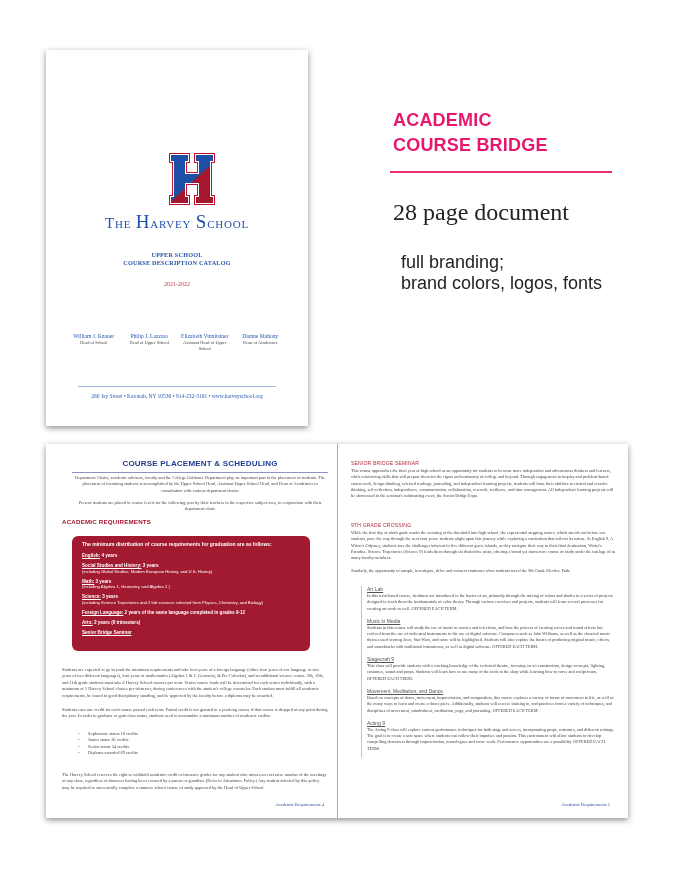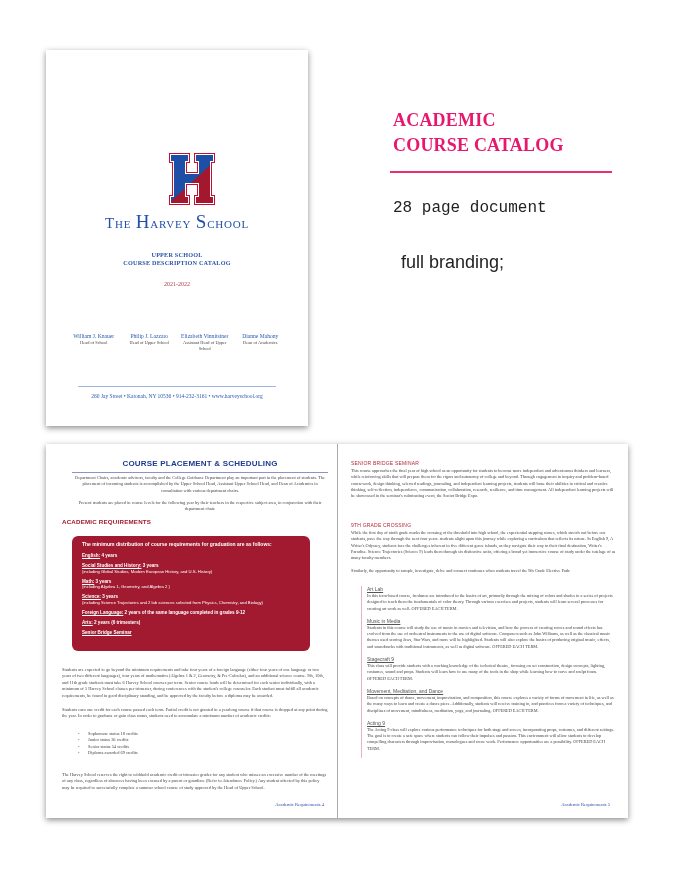--- a/index.html
+++ b/index.html
@@ -17,23 +17,23 @@
   .cover-sub { position: absolute; left: 0; right: 0; top: 201px; text-align: center; color: #2b55a6; font-size: 6.2px; line-height: 8px; font-weight: bold; letter-spacing: 0.2px; }
   .cover-year { position: absolute; left: 0; right: 0; top: 231px; text-align: center; color: #b03a4a; font-size: 6px; }
   .staff { position: absolute; left: 20px; right: 20px; top: 283px; display: flex; justify-content: space-between; }
   .staff .person { text-align: center; width: 64px; }
   .staff .pname { color: #2b5bb0; font-size: 5.6px; line-height: 7px; }
   .staff .prole { color: #444; font-size: 4.4px; line-height: 6px; }
   .cover-rule { position: absolute; left: 32px; right: 32px; top: 336px; height: 1px; background: #9fb6e0; }
   .cover-address { position: absolute; left: 0; right: 0; top: 343px; text-align: center; color: #2b5bb0; font-size: 5.5px; }
 
   
-  .promo-title { position: absolute; left: 393px; top: 108px; color: #e8176e; font-family: Liberation Serif, serif; font-weight: bold; font-size: 18px; line-height: 25px; letter-spacing: 0.2px; }
+  .promo-title { position: absolute; left: 393px; top: 108px; color: #e8176e; font-family: Liberation Sans, sans-serif; font-weight: bold; font-size: 18px; line-height: 25px; letter-spacing: 0.2px; }
   .promo-rule { position: absolute; left: 390px; top: 171px; width: 222px; height: 2px; background: #e8306f; }
-  .promo-pages { position: absolute; left: 393px; top: 199px; font-family: Liberation Mono, monospace; font-size: 16px; color: #222; }
+  .promo-pages { position: absolute; left: 393px; top: 199px; font-family: Liberation Serif, serif; font-size: 24px; color: #222; }
   .promo-branding { position: absolute; left: 393px; top: 252px; font-family: "Liberation Sans", sans-serif; font-size: 18px; line-height: 21px; color: #222; margin-left: 8px; }
 
   
   #spread { left: 46px; top: 444px; width: 582px; height: 374px; }
   .spread-gutter { position: absolute; left: 291px; top: 0; bottom: 0; width: 1px; background: #aaa; }
 
   .lp { position: absolute; left: 12px; top: 0; width: 270px; height: 466px; font-size: 4.4px; line-height: 6.4px; color: #444; }
   .lp-title { position: absolute; left: 14px; right: 0; top: 17px; text-align: center; font-family: "Liberation Sans", sans-serif; font-weight: bold; font-size: 8px; color: #203a8f; letter-spacing: 0.2px; }
   .lp-title-rule { position: absolute; left: 14px; right: 0; top: 28px; height: 1px; background: #8c94c6; }
   .lp-intro { position: absolute; left: 14px; right: 0; top: 31px; text-align: center; }
@@ -108,26 +108,27 @@
       <div class="pname">Dianne Mahony</div>
       <div class="prole">Dean of Academics</div>
     </div>
   </div>
   <div class="cover-rule"></div>
   <div class="cover-address">260 Jay Street  •  Katonah, NY 10536  •  914-232-3161  •  www.harveyschool.org</div>
 </div>
 
 <div class="promo-title">
   <div>ACADEMIC</div>
-  <div>COURSE CATALOG</div>
+  <div>COURSE BRIDGE</div>
 </div>
 <div class="promo-rule"></div>
 <div class="promo-pages">28 page document</div>
 <div class="promo-branding">
   <div>full branding;</div>
+  <div>brand colors, logos, fonts</div>
 </div>
 
 <div class="page" id="spread">
   <div class="spread-gutter"></div>
 
   <div class="lp">
     <div class="lp-title">COURSE PLACEMENT &amp; SCHEDULING</div>
     <div class="lp-title-rule"></div>
     <div class="lp-intro">Department Chairs, academic advisors, faculty and the College Guidance Department play an important part in the placement of students. The placement of incoming students is accomplished by the Upper School Head, Assistant Upper School Head, and Dean of Academics in consultation with various department chairs.</div>
     <div class="lp-intro2">Present students are placed in course levels for the following year by their teachers in the respective subject area, in conjunction with their department chair.</div>

